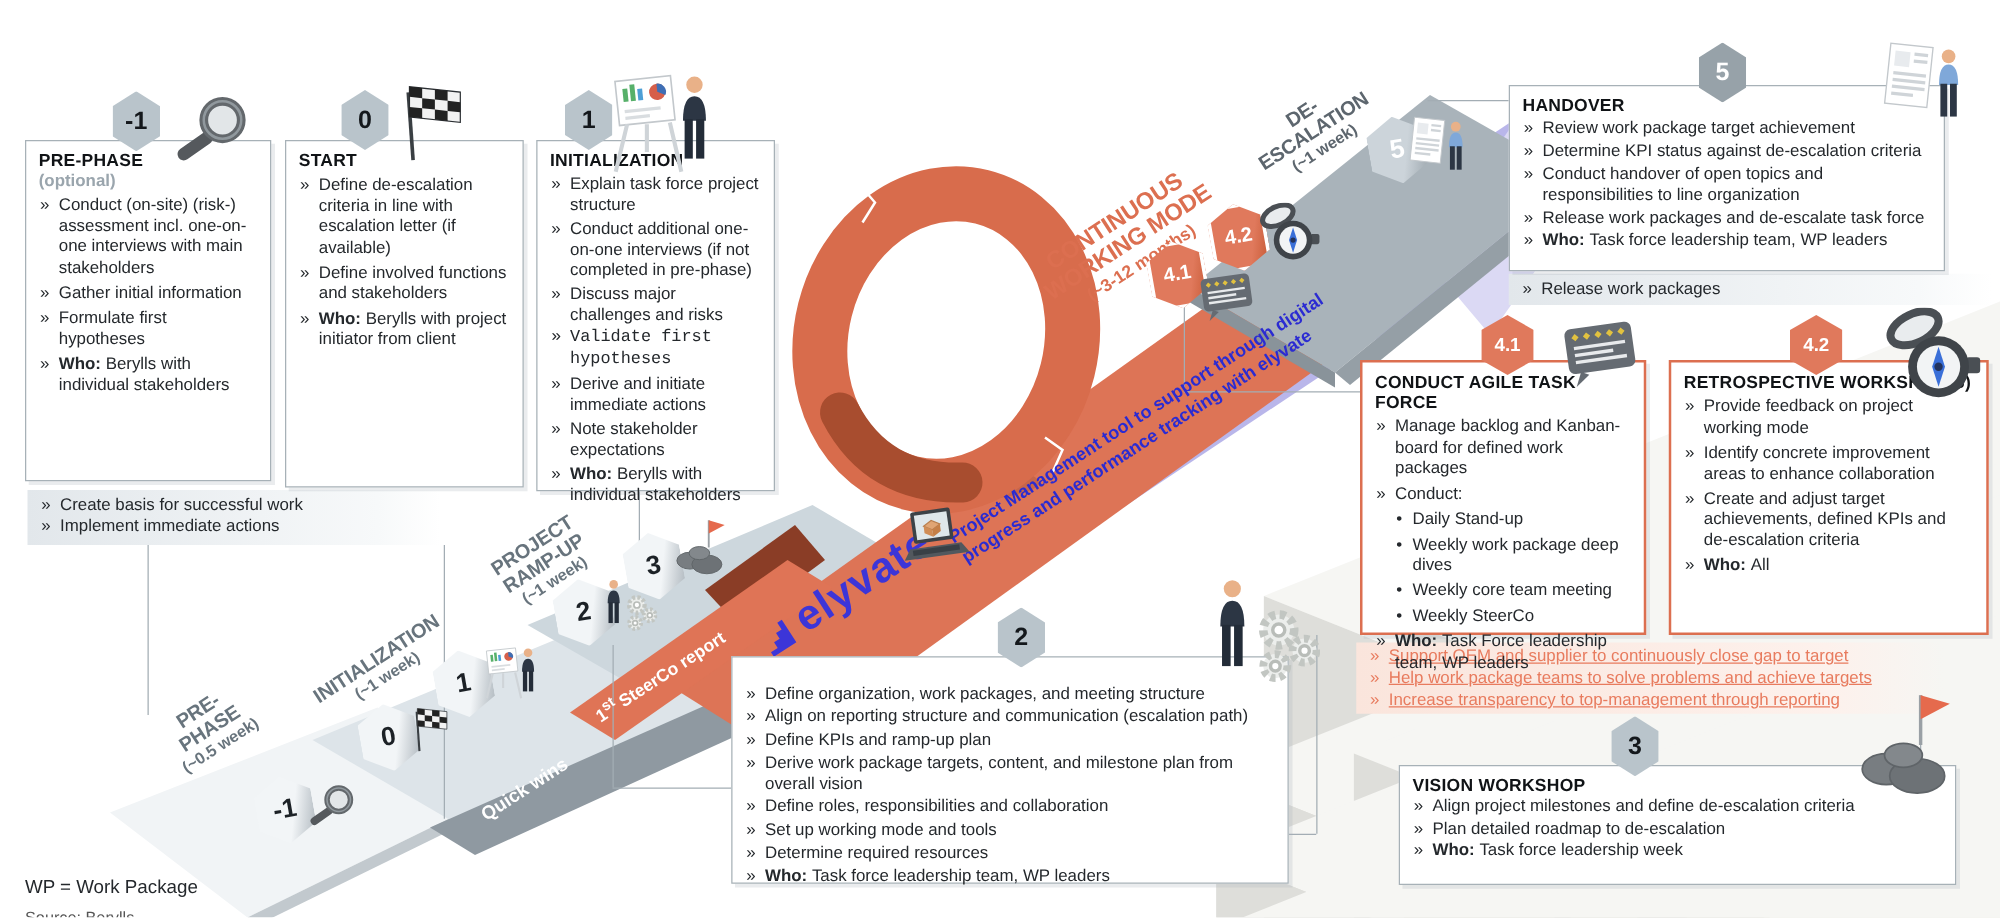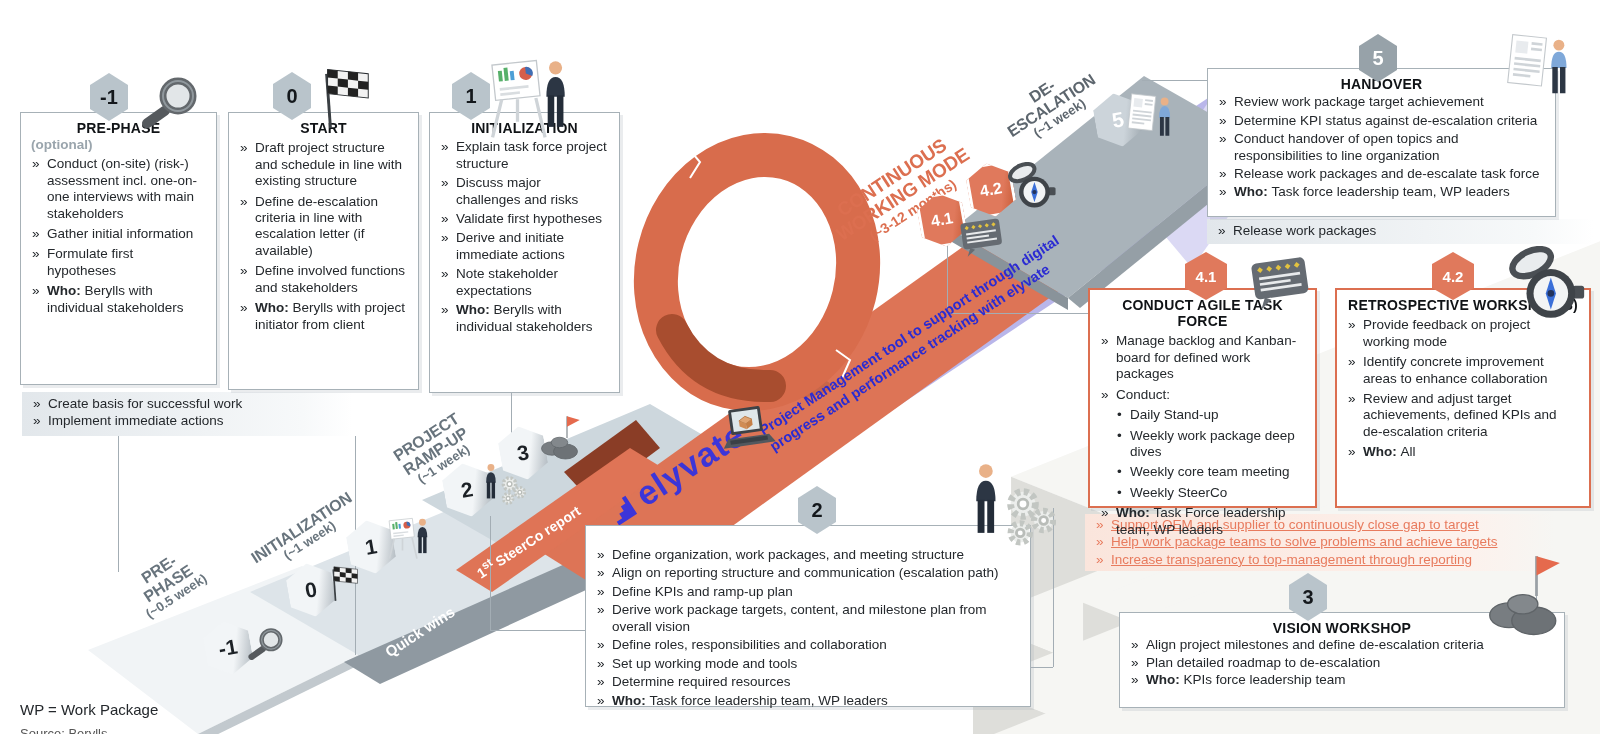--- a/index.html
+++ b/index.html
@@ -4,21 +4,21 @@
 <style>
   html,body{margin:0;padding:0;background:#fff;}
   #canvas{position:relative;width:1600px;height:734px;overflow:hidden;background:#fff;
           font-family:"Liberation Sans",sans-serif;}
   #rampart{position:absolute;left:0;top:0;z-index:1;}
   .cline{position:absolute;background:#a3adb4;z-index:2;}
   
   .pbox{position:absolute;background:#fff;border:1px solid #a7b1b7;box-sizing:border-box;
         padding:7px 10px 5px 10px;z-index:5;box-shadow:3px 3px 0 rgba(170,180,186,.25);}
   .pbox.orange{border:2px solid #dc6f50;}
-  .pbox-title{font-weight:700;font-size:14px;line-height:1.15;color:#101316;letter-spacing:.2px;text-align:center;}
+  .pbox-title{font-weight:700;font-size:14px;line-height:1.15;color:#101316;letter-spacing:.2px;}
   .pbox-sub{font-weight:700;font-size:13.5px;color:#9aa5ad;margin-top:1px;}
   .bullet{position:relative;padding-left:16px;font-size:13.5px;line-height:1.22;color:#24282c;margin-top:4px;}
   .bullet::before{content:"»";position:absolute;left:1px;top:0;color:#24282c;}
   .bullet.sub{padding-left:30px;}
   .bullet.sub::before{content:"•";left:17px;}
   .who-label{font-weight:700;}
   .who-label::after{content:": ";}
   
   .gband{position:absolute;z-index:4;background:linear-gradient(90deg,#e2e7eb,#f7f9fa 85%,rgba(247,249,250,0));
          padding:4px 10px 5px 10px;box-sizing:border-box;}
@@ -350,32 +350,32 @@
     <div class="pbox-sub">(optional)</div>
     <div class="bullet"><span>Conduct (on-site) (risk-) assessment incl. one-on-one interviews with main stakeholders</span></div>
     <div class="bullet"><span>Gather initial information</span></div>
     <div class="bullet"><span>Formulate first hypotheses</span></div>
     <div class="bullet"><span class="who-label">Who</span><span>Berylls with individual stakeholders</span></div>
   </div>
   <div class="badge" style="left:90px;top:73px;">-1</div>
 
   <div class="pbox" style="left:228px;top:112px;width:191px;height:278px;">
     <div class="pbox-title">START</div>
-    <div class="bullet"><span>Draft project structure and schedule in line with existing structure</span></div>
     <div class="bullet"><span>Define de-escalation criteria in line with escalation letter (if available)</span></div>
     <div class="bullet"><span>Define involved functions and stakeholders</span></div>
     <div class="bullet"><span class="who-label">Who</span><span>Berylls with project initiator from client</span></div>
   </div>
   <div class="badge" style="left:273px;top:72px;">0</div>
 
   <div class="pbox" style="left:429px;top:112px;width:191px;height:281px;">
     <div class="pbox-title">INITIALIZATION</div>
     <div class="bullet" style="margin-top:3px;"><span>Explain task force project structure</span></div>
+    <div class="bullet" style="margin-top:3px;"><span>Conduct additional one-on-one interviews (if not completed in pre-phase)</span></div>
     <div class="bullet" style="margin-top:3px;"><span>Discuss major challenges and risks</span></div>
-    <div class="bullet" style="margin-top:3px;"><span>Validate first hypotheses</span></div>
+    <div class="bullet" style="margin-top:3px;font-family:Liberation Mono, monospace;"><span>Validate first hypotheses</span></div>
     <div class="bullet" style="margin-top:3px;"><span>Derive and initiate immediate actions</span></div>
     <div class="bullet" style="margin-top:3px;"><span>Note stakeholder expectations</span></div>
     <div class="bullet" style="margin-top:3px;"><span class="who-label">Who</span><span>Berylls with individual stakeholders</span></div>
   </div>
   <div class="badge" style="left:452px;top:72px;">1</div>
 
   <div class="gband" style="left:22px;top:392px;width:330px;height:44px;">
     <div class="bullet" style="margin-top:0;"><span>Create basis for successful work</span></div>
     <div class="bullet"><span>Implement immediate actions</span></div>
   </div>
@@ -389,41 +389,41 @@
     <div class="bullet" style="margin-top:2px;"><span>Set up working mode and tools</span></div>
     <div class="bullet" style="margin-top:2px;"><span>Determine required resources</span></div>
     <div class="bullet" style="margin-top:2px;"><span class="who-label">Who</span><span>Task force leadership team, WP leaders</span></div>
   </div>
   <div class="badge" style="left:798px;top:486px;">2</div>
 
   <div class="pbox" style="left:1119px;top:612px;width:446px;height:96px;">
     <div class="pbox-title">VISION WORKSHOP</div>
     <div class="bullet" style="margin-top:1px;"><span>Align project milestones and define de-escalation criteria</span></div>
     <div class="bullet" style="margin-top:1px;"><span>Plan detailed roadmap to de-escalation</span></div>
-    <div class="bullet" style="margin-top:1px;"><span class="who-label">Who</span><span>KPIs force leadership team</span></div>
+    <div class="bullet" style="margin-top:1px;"><span class="who-label">Who</span><span>Task force leadership week</span></div>
   </div>
   <div class="badge" style="left:1289px;top:573px;">3</div>
 
   <div class="pbox orange" style="left:1088px;top:288px;width:229px;height:220px;">
     <div class="pbox-title">CONDUCT AGILE TASK FORCE</div>
     <div class="bullet"><span>Manage backlog and Kanban-board for defined work packages</span></div>
     <div class="bullet"><span>Conduct:</span></div>
     <div class="bullet sub"><span>Daily Stand-up</span></div>
     <div class="bullet sub"><span>Weekly work package deep dives</span></div>
     <div class="bullet sub"><span>Weekly core team meeting</span></div>
     <div class="bullet sub"><span>Weekly SteerCo</span></div>
     <div class="bullet"><span class="who-label">Who</span><span>Task Force leadership team, WP leaders</span></div>
   </div>
   <div class="badge orange" style="left:1185px;top:252px;">4.1</div>
 
   <div class="pbox orange" style="left:1335px;top:288px;width:256px;height:220px;">
     <div class="pbox-title">RETROSPECTIVE WORKSHOP(S)</div>
     <div class="bullet"><span>Provide feedback on project working mode</span></div>
     <div class="bullet"><span>Identify concrete improvement areas to enhance collaboration</span></div>
-    <div class="bullet"><span>Review and adjust target achievements, defined KPIs and de-escalation criteria</span></div>
+    <div class="bullet"><span>Create and adjust target achievements, defined KPIs and de-escalation criteria</span></div>
     <div class="bullet"><span class="who-label">Who</span><span>All</span></div>
   </div>
   <div class="badge orange" style="left:1432px;top:252px;">4.2</div>
 
   <div class="oband" style="left:1085px;top:514px;width:470px;height:57px;">
     <div class="bullet" style="margin-top:0;"><span>Support OEM and supplier to continuously close gap to target</span></div>
     <div class="bullet"><span>Help work package teams to solve problems and achieve targets</span></div>
     <div class="bullet"><span>Increase transparency to top-management through reporting</span></div>
   </div>
 

